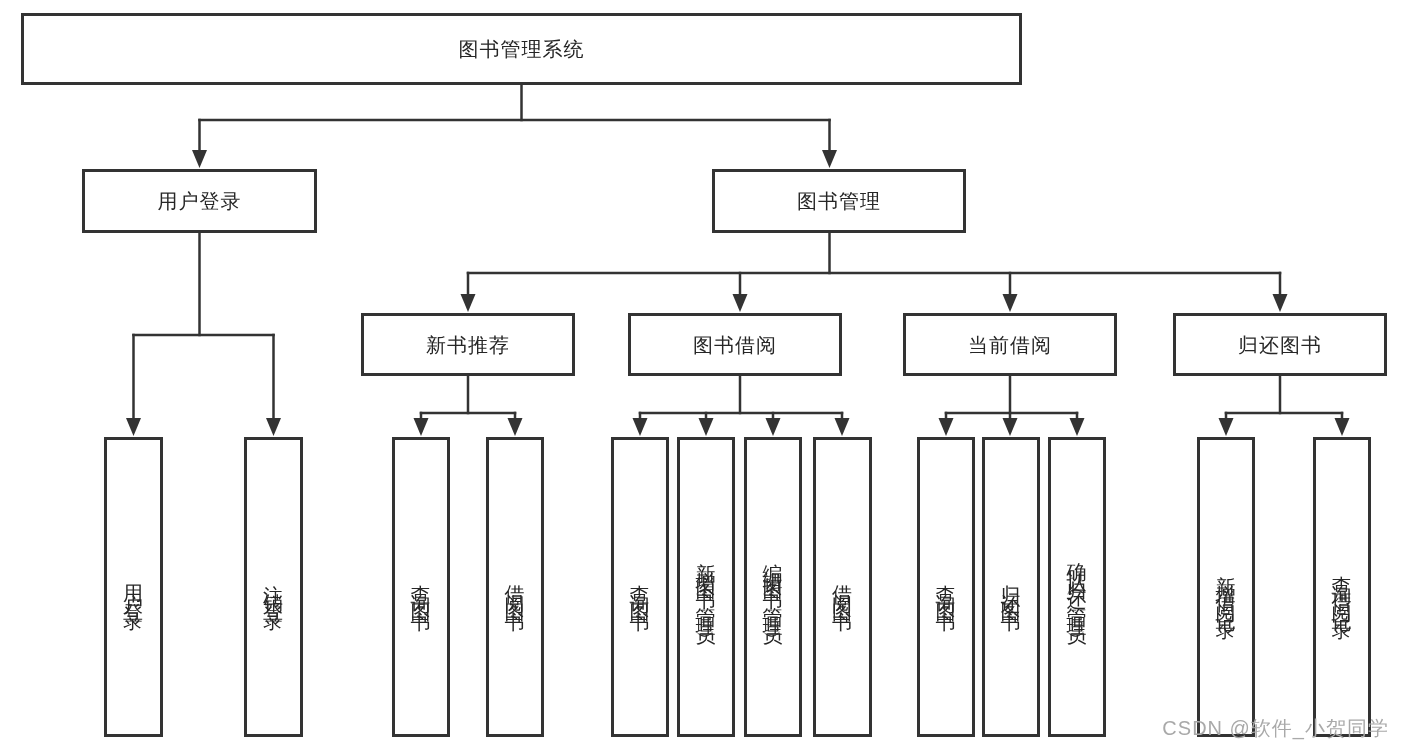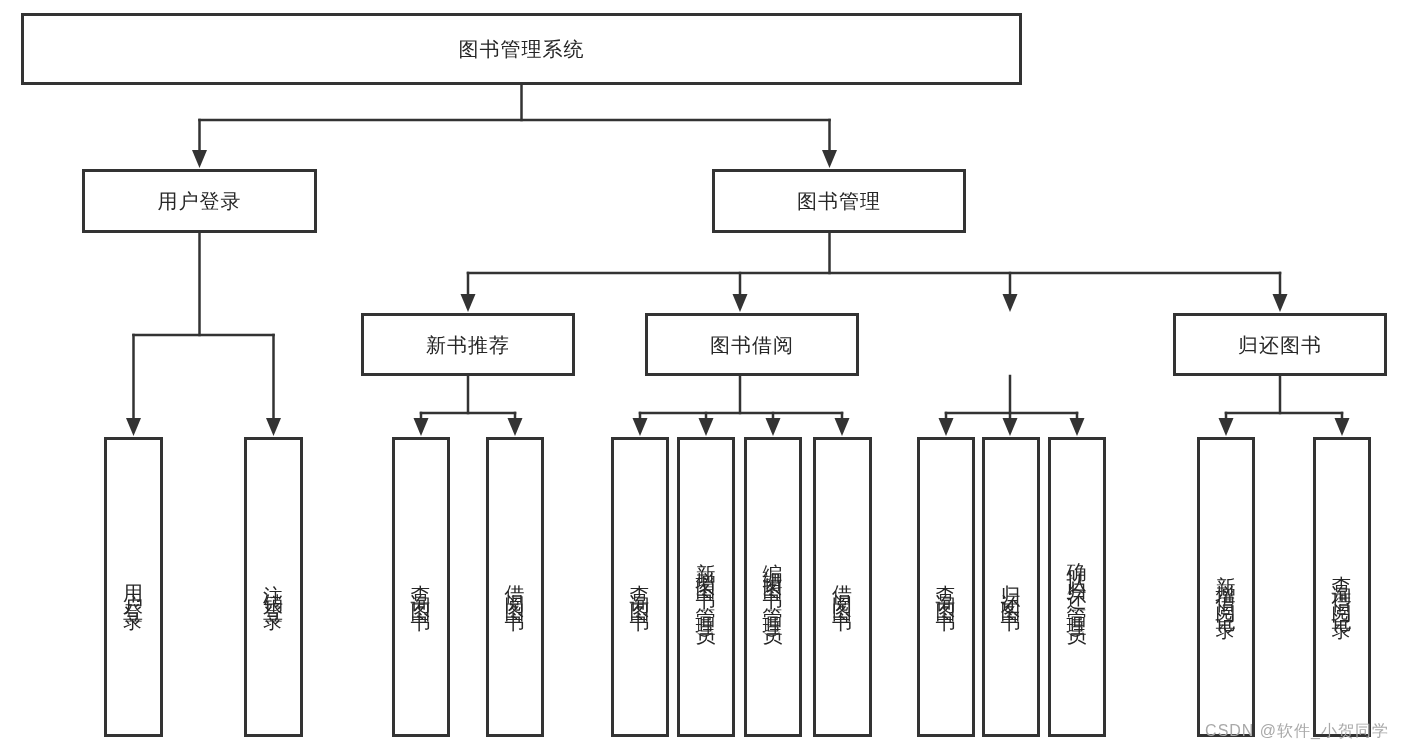--- a/index.html
+++ b/index.html
@@ -16,21 +16,21 @@
   }
   .hbox { letter-spacing:1px; }
   .vbox {
     writing-mode:vertical-rl; text-orientation:mixed;
     letter-spacing:9px; line-height:1; white-space:normal;
     top:437px; width:58px; height:300px;
   }
   .lvl3 { top:313px; width:214px; height:63px; }
   .watermark {
     position:absolute; z-index:2; right:16px; bottom:5px;
-    font-size:16px; color:#a9a9a9; letter-spacing:1px;margin-left:44px;
+    font-size:20px; color:#a9a9a9; letter-spacing:1px;margin-left:44px;
   }
 </style>
 </head>
 <body>
 
 <div class="canvas">
 
   <svg width="1405" height="747" viewBox="0 0 1405 747">
     <g stroke="#333333" stroke-width="2.5" fill="none" stroke-linecap="square">
 
@@ -96,21 +96,22 @@
       <polygon points="1334.5,418 1349.5,418 1342,436"></polygon>
     </g>
   </svg>
 
   <div class="box hbox" style="left:21px;top:13px;width:1001px;height:72px">图书管理系统</div>
 
   <div class="box hbox" style="left:82px;top:169px;width:235px;height:64px">用户登录</div>
   <div class="box hbox" style="left:712px;top:169px;width:254px;height:64px">图书管理</div>
 
   <div class="box hbox lvl3" style="left:361px">新书推荐</div>
-  <div class="box hbox lvl3" style="left:645px">图书借阅</div>
+  <div class="box hbox lvl3" style="left:628px">图书借阅</div>
+  <div class="box hbox lvl3" style="left:903px">当前借阅</div>
   <div class="box hbox lvl3" style="left:1173px">归还图书</div>
 
   <div class="box vbox" style="left:104px;width:59px">用户登录</div>
   <div class="box vbox" style="left:244px;width:59px">注销登录</div>
 
   <div class="box vbox" style="left:392px">查询图书</div>
   <div class="box vbox" style="left:486px">借阅图书</div>
 
   <div class="box vbox" style="left:611px">查询图书</div>
   <div class="box vbox" style="left:677px">新增图书（管理员）</div>

